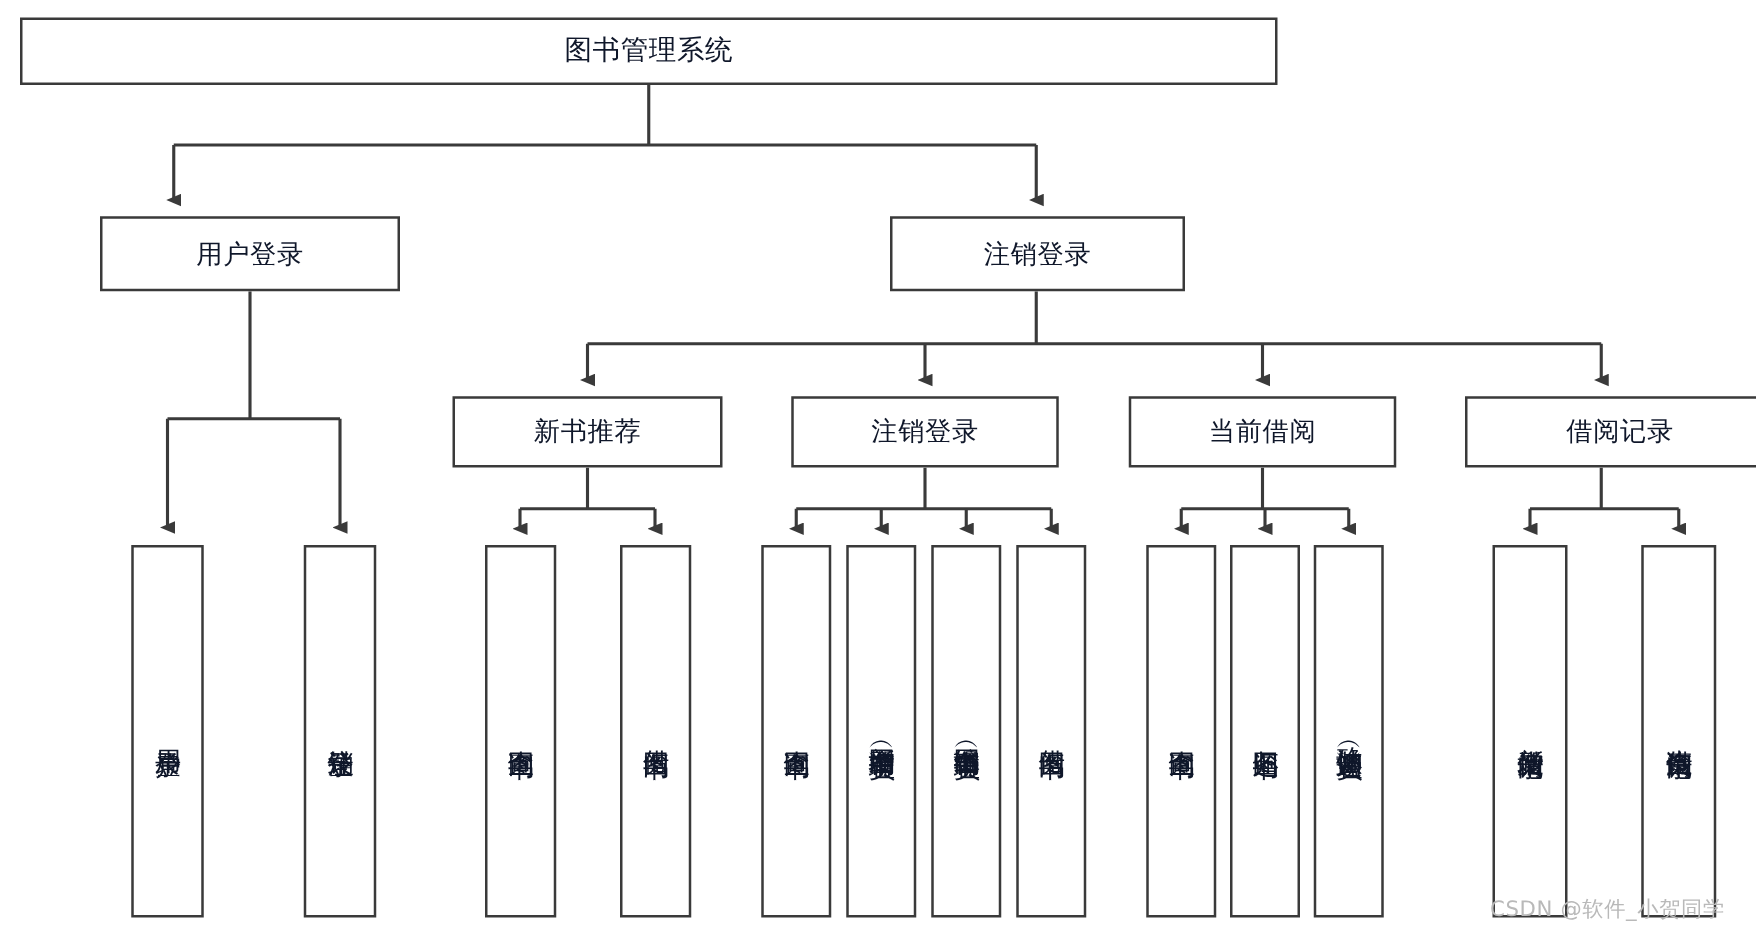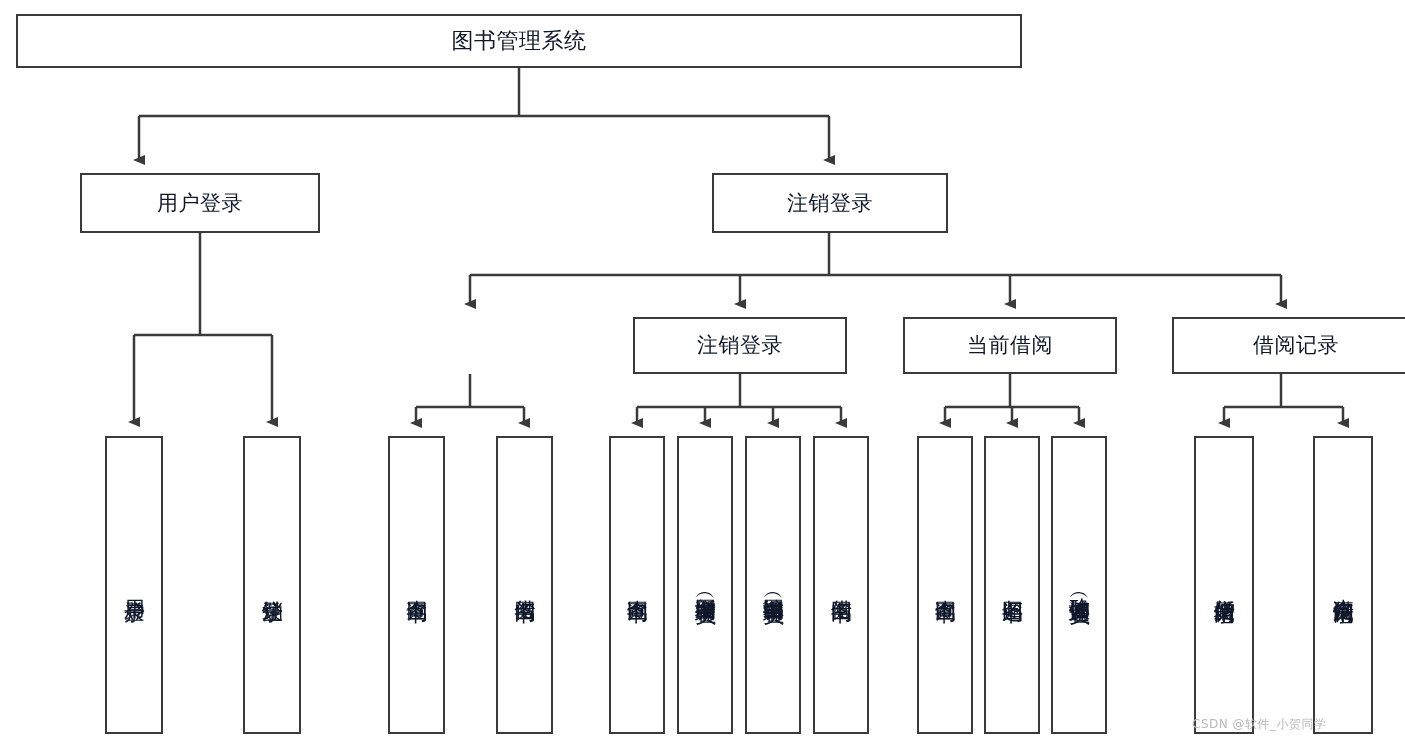--- a/index.html
+++ b/index.html
@@ -50,21 +50,21 @@
     text-orientation: upright;
     font-size: 21px;
     line-height: 1.28;
     letter-spacing: 1px;
     white-space: normal;
     max-height: 272px;
     text-align: center;
   }
   .watermark {
     position: absolute;
-    font-size: 12px;
+    font-size: 17px;
     color: #b9b9b9;
     white-space: nowrap;
     letter-spacing: 0.5px;
     pointer-events: none;
   }
 </style>
 </head>
 <body>
 
 <div id="canvas">
@@ -127,20 +127,23 @@
   </div>
 
   <div class="node-box" style="left:80px; top:173px; width:240px; height:60px;">
     <span class="node-label">用户登录</span>
   </div>
 
   <div class="node-box" style="left:712px; top:173px; width:236px; height:60px;">
     <span class="node-label">注销登录</span>
   </div>
 
+  <div class="node-box" style="left:362px; top:317px; width:216px; height:57px;">
+    <span class="node-label">新书推荐</span>
+  </div>
 
   <div class="node-box" style="left:633px; top:317px; width:214px; height:57px;">
     <span class="node-label">注销登录</span>
   </div>
 
   <div class="node-box" style="left:903px; top:317px; width:214px; height:57px;">
     <span class="node-label">当前借阅</span>
   </div>
 
   <div class="node-box" style="left:1172px; top:317px; width:248px; height:57px;">

